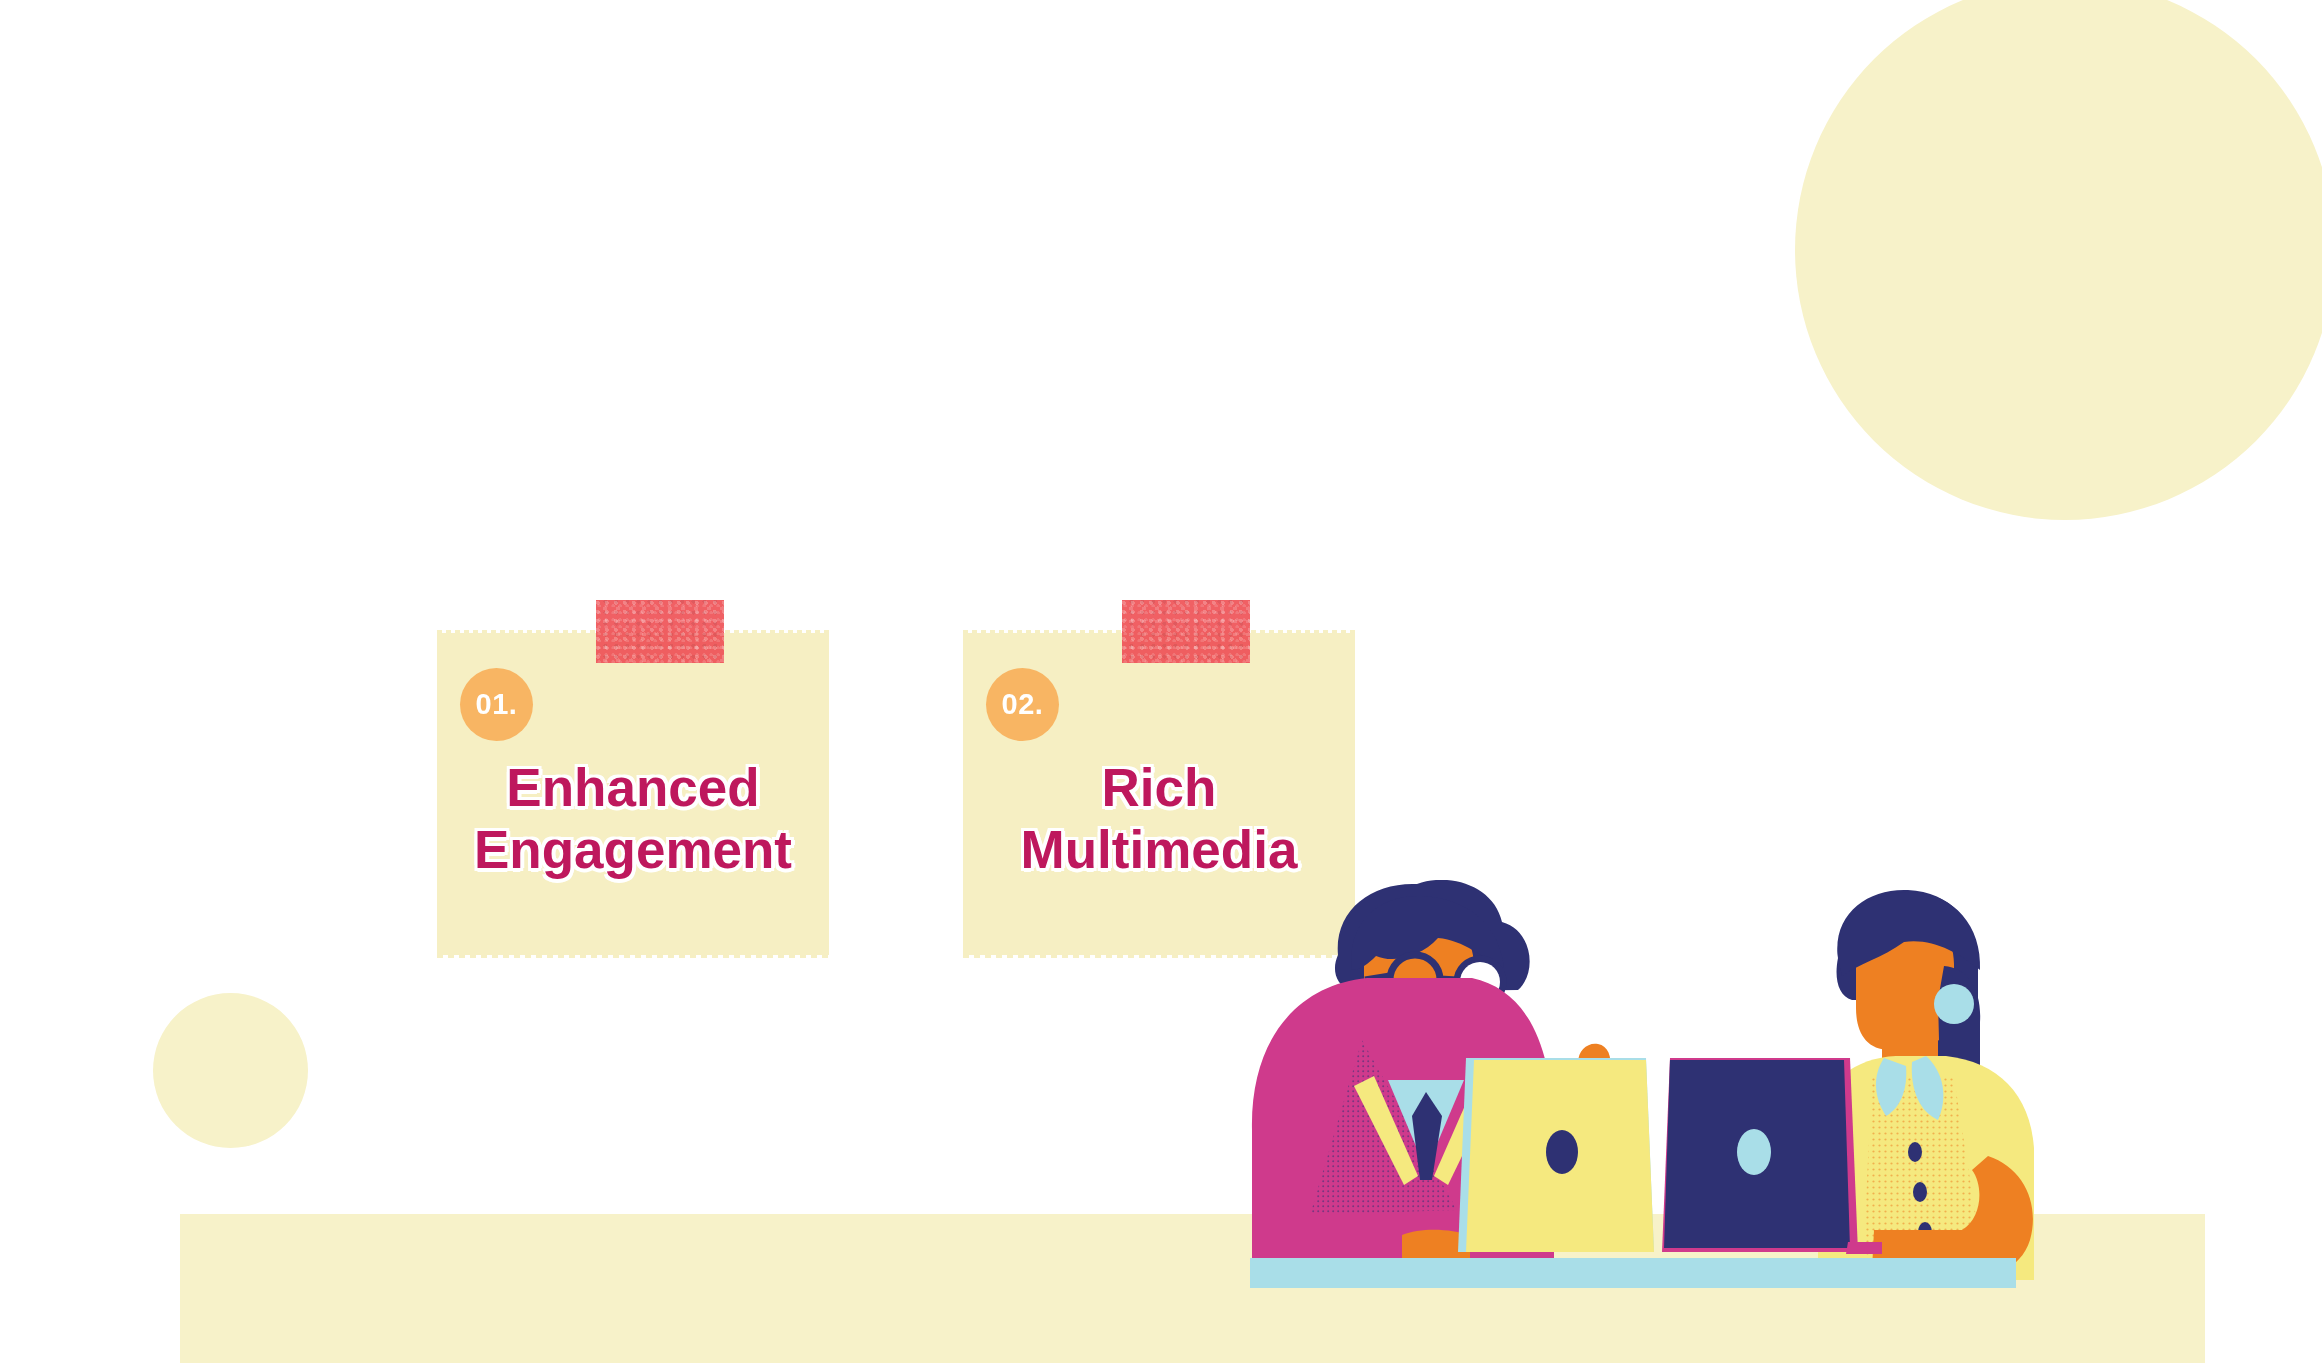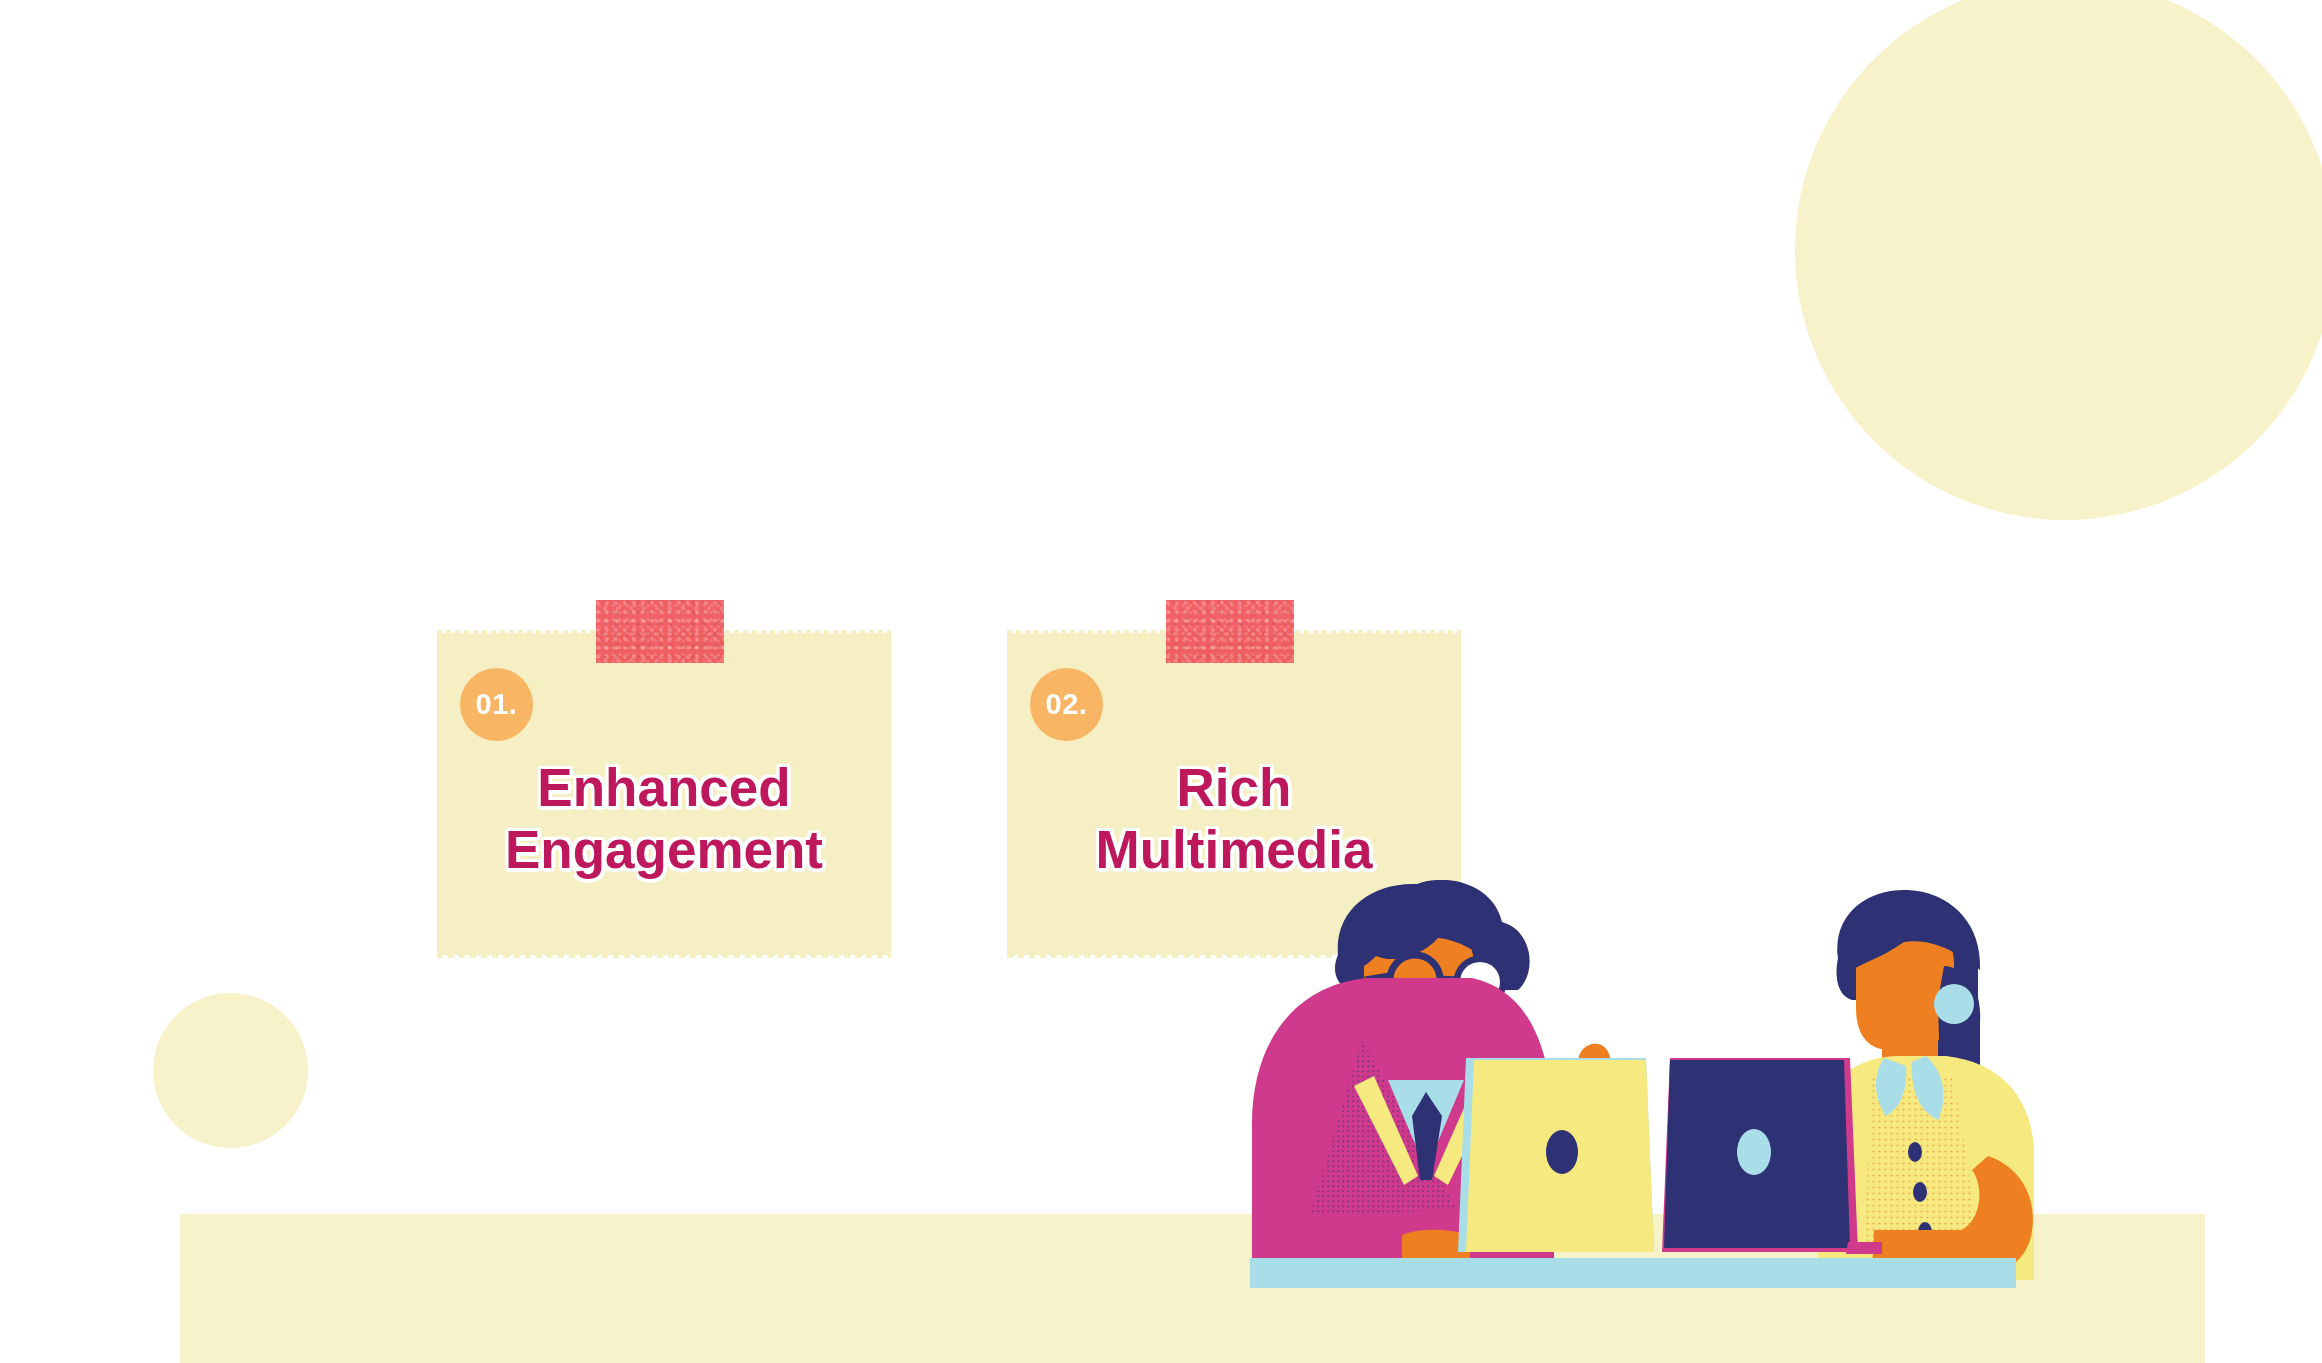--- a/index.html
+++ b/index.html
@@ -32,33 +32,33 @@
   
   .title{
     position:absolute;left:636px;top:253px;width:1020px;
     font-size:67px;line-height:1.12;font-weight:700;
     letter-spacing:-0.5px;color:#0E0E10;text-align:center;
     white-space:pre-line;
   }
 
   
   .card{
-    position:absolute;top:633px;width:454px;height:322px;
+    position:absolute;top:633px;width:392px;height:322px;
     background:#F6EFC3;
   }
   .card::before{ 
     content:"";position:absolute;left:0;right:0;top:-3px;height:6px;
     background:repeating-linear-gradient(90deg,#F6EFC3 0 5px,transparent 5px 9px);
   }
   .card::after{ 
     content:"";position:absolute;left:0;right:0;bottom:-3px;height:6px;
     background:repeating-linear-gradient(90deg,#F6EFC3 0 6px,transparent 6px 11px);
   }
   .card-1{left:437px;}
-  .card-2{left:963px;margin-left:44px;}
+  .card-2{left:963px;}
   .card-3{left:1492px;}
 
   .tape{
     position:absolute;top:-33px;left:159px;
     width:128px;height:63px;
     background:#EF5459;
     opacity:.93;
     background-image:
       radial-gradient(circle at 20% 30%, rgba(255,255,255,.22) 0 2px, transparent 2px),
       radial-gradient(circle at 70% 65%, rgba(255,255,255,.18) 0 2px, transparent 2px),

